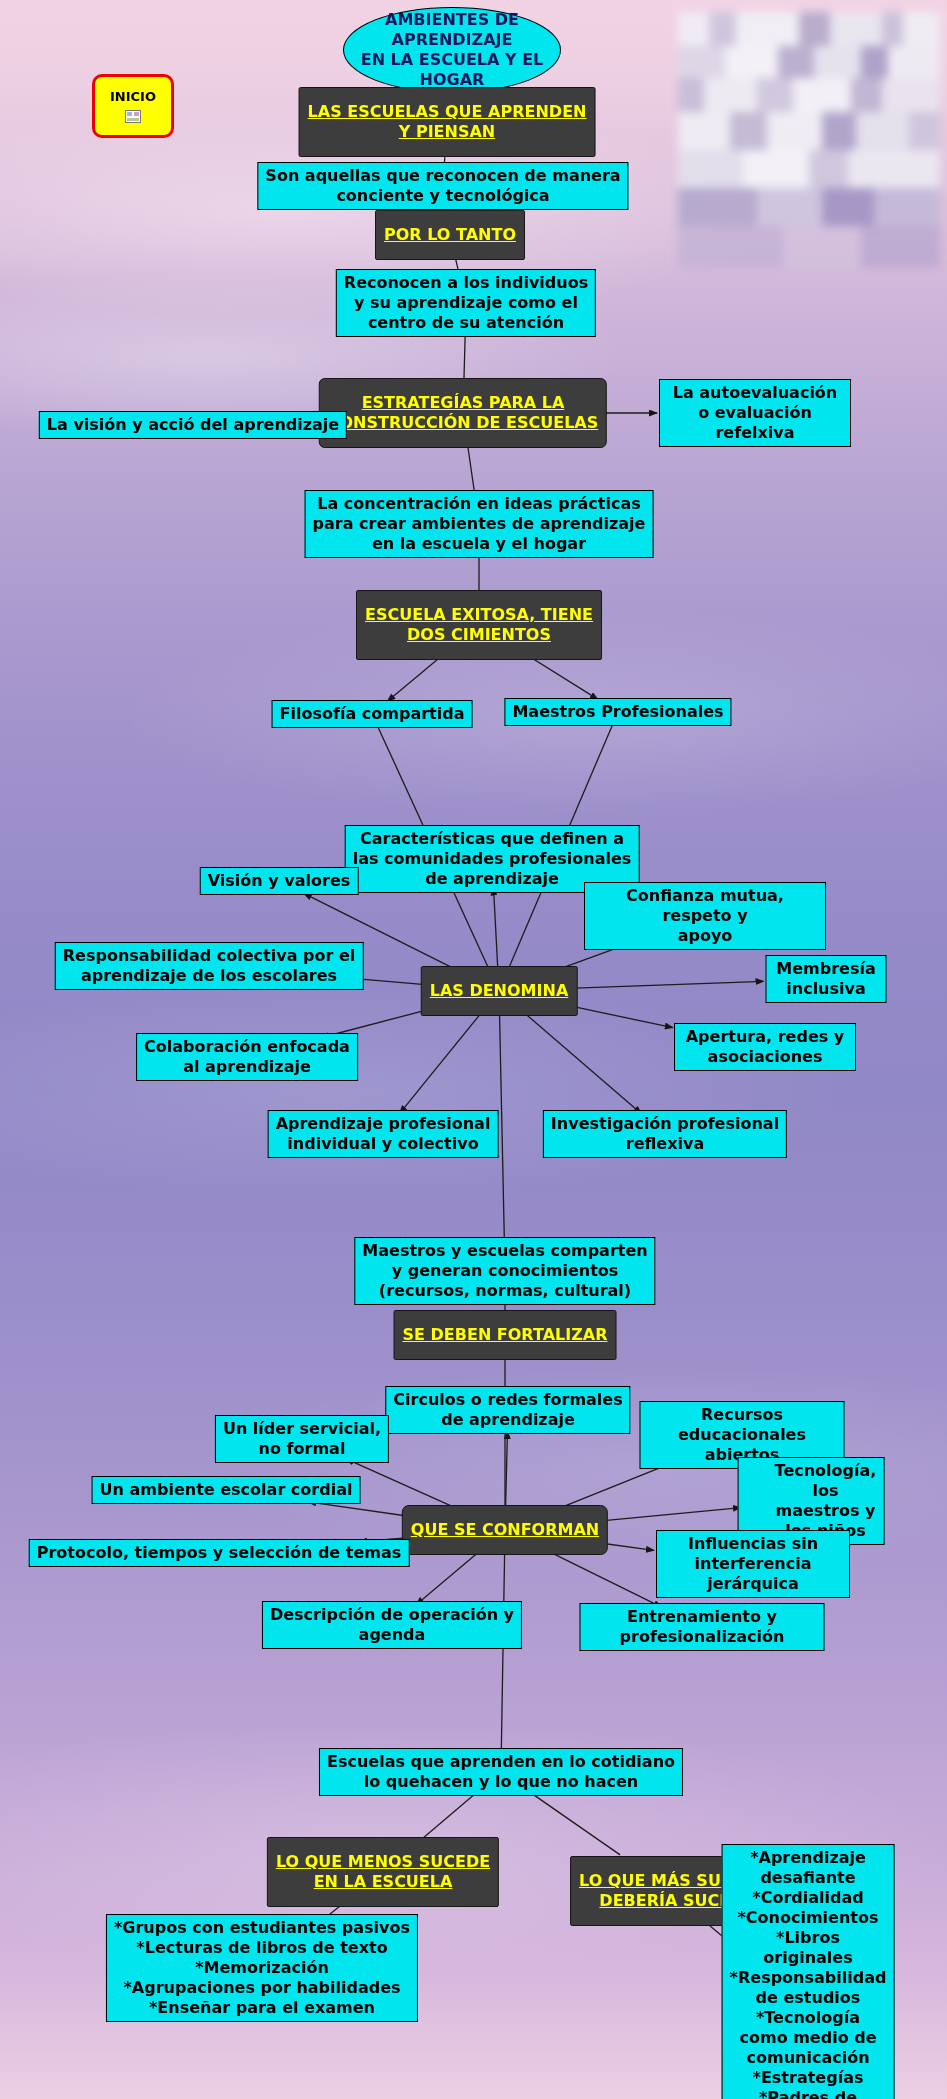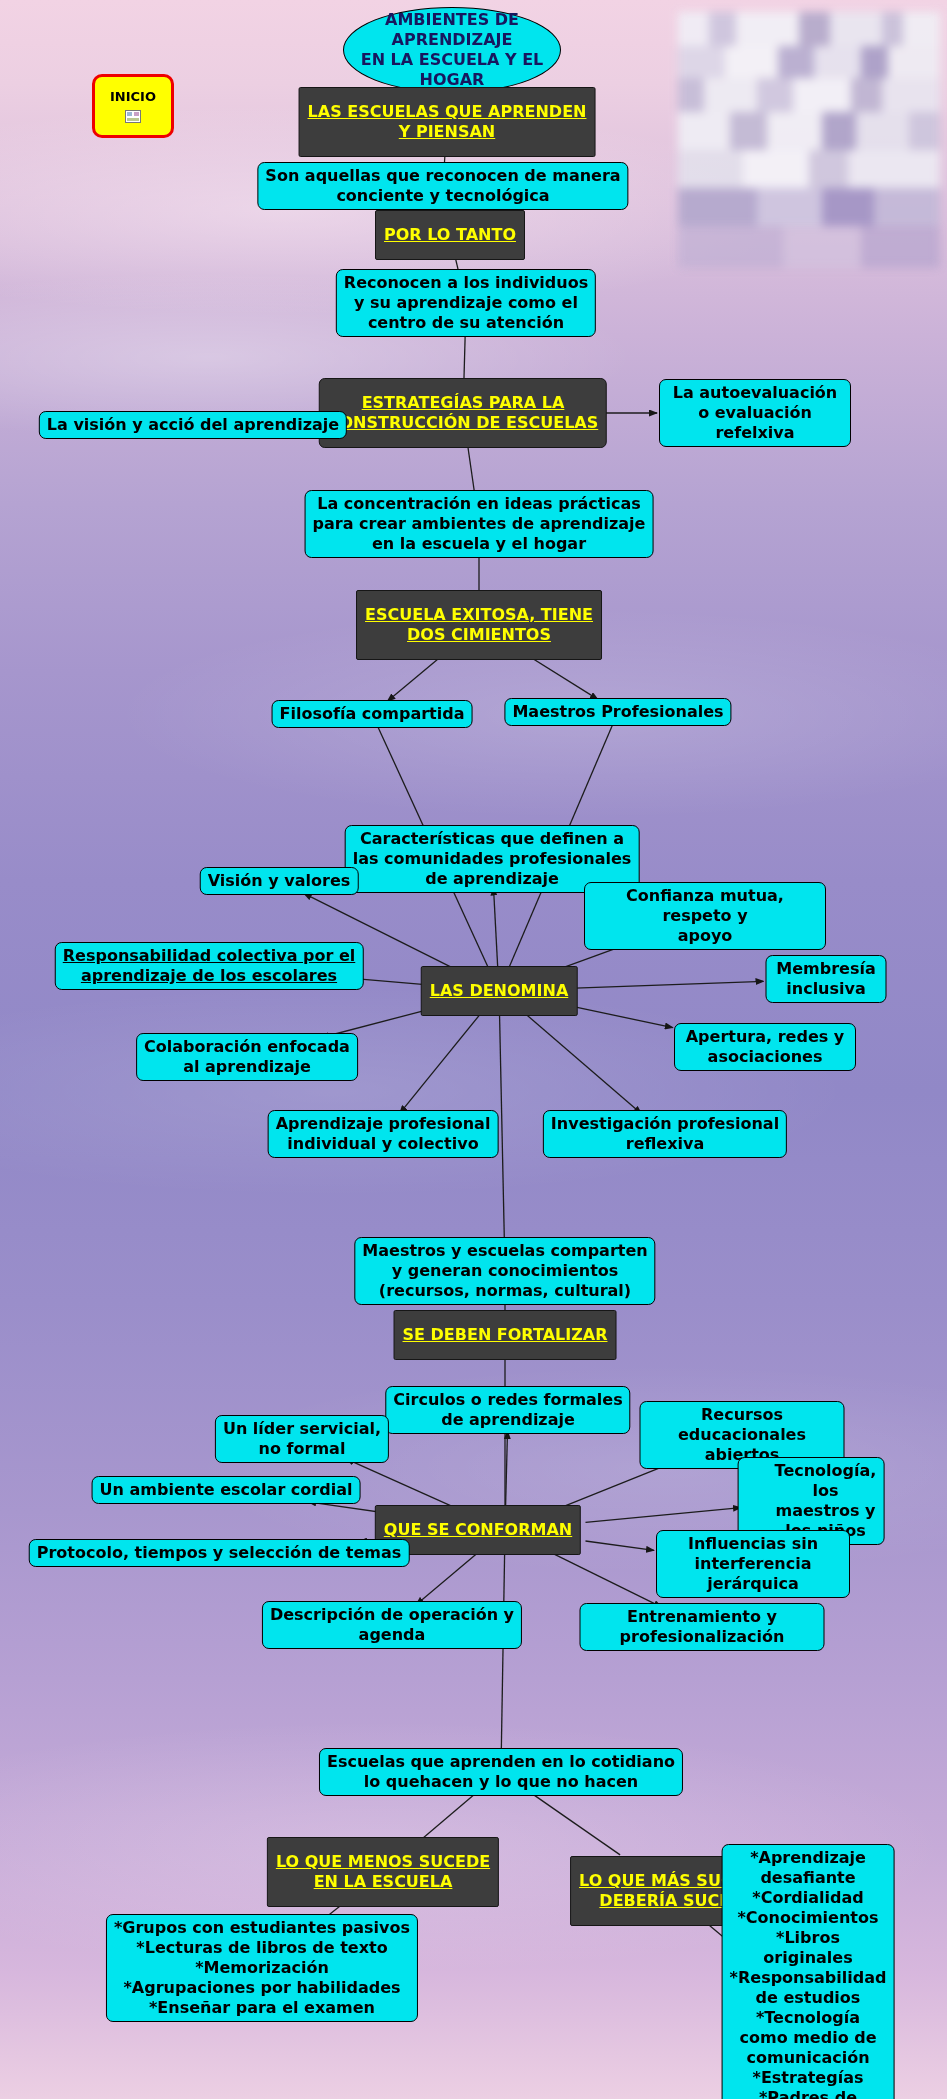--- a/index.html
+++ b/index.html
@@ -23,21 +23,21 @@
         #d7b7dd 94%, #eccfe3 100%);
   }
   #edges{position:absolute;left:0;top:0;z-index:1;}
   .node{
     position:absolute;transform:translate(-50%,-50%);
     display:flex;flex-direction:column;align-items:center;justify-content:center;
     text-align:center;font-weight:bold;font-size:16px;line-height:1.25;
     z-index:2;box-sizing:border-box;
   }
   .lbl{white-space:pre-line;}
-  .concept{background:#00e5ee;border:1px solid #000;border-radius:7px;padding:3px 7px;color:#000;}
+  .concept{background:#00e5ee;border:1px solid #000;border-radius:0;padding:3px 7px;color:#000;}
   .keyword{background:#3d3d3d;border:1px solid #161616;border-radius:2px;padding:14px 8px;color:#ffff00;}
   .keyword .lbl{text-decoration:underline;}
   .ellipse{background:#00e5ee;border:1px solid #000;border-radius:50%;width:218px;height:86px;color:#17175f;padding:6px 14px;}
   .start{background:#ffff00;border:3px solid #ee0000;border-radius:10px;width:82px;height:64px;color:#000;font-size:13px;gap:4px;}
   
   #blurzone{position:absolute;left:678px;top:12px;width:262px;height:256px;z-index:1;filter:blur(5px);opacity:.92;overflow:hidden;}
   .bstripe{position:absolute;left:0;width:262px;}
   .b1{top:0;height:34px;background:linear-gradient(90deg,#f0eef6 0 12%,#cdc6de 12% 22%,#f2f1f7 22% 46%,#b4aacb 46% 58%,#e9e7f1 58% 78%,#c8c1da 78% 86%,#f0eff5 86% 100%);}
   .b2{top:34px;height:32px;background:linear-gradient(90deg,#dcd7e8 0 18%,#f4f3f8 18% 38%,#b7aed0 38% 52%,#e6e3ef 52% 70%,#a99fc7 70% 80%,#efedf4 80% 100%);}
   .b3{top:66px;height:34px;background:linear-gradient(90deg,#c5bdd8 0 10%,#eeedf4 10% 30%,#cfc8df 30% 44%,#f3f2f8 44% 66%,#beb5d2 66% 78%,#e8e5f0 78% 100%);}
@@ -168,21 +168,21 @@
 las comunidades profesionales
 de aprendizaje</span>
     </div>
     <div class="node concept" style="left: 279px; top: 881px;">
       <span class="lbl">Visión y valores</span>
     </div>
     <div class="node concept" style="left: 705px; top: 916px;">
       <span class="lbl">Confianza mutua, respeto y
 apoyo</span>
     </div>
-    <div class="node concept" style="left: 209px; top: 966px; text-decoration: underline;">
+    <div class="node concept" style="left: 209px; top: 966px;">
       <span class="lbl">Responsabilidad colectiva por el
 aprendizaje de los escolares</span>
     </div>
     <div class="node keyword" style="left: 499px; top: 991px;">
       <span class="lbl">LAS DENOMINA</span>
     </div>
     <div class="node concept" style="left: 826px; top: 979px;">
       <span class="lbl">Membresía inclusiva</span>
     </div>
     <div class="node concept" style="left: 247px; top: 1057px;">
@@ -218,21 +218,21 @@
     </div>
     <div class="node concept" style="left: 742px; top: 1435px;">
       <span class="lbl">Recursos educacionales abiertos</span>
     </div>
     <div class="node concept" style="left: 226px; top: 1490px;">
       <span class="lbl">Un ambiente escolar cordial</span>
     </div>
     <div class="node concept" style="left: 811px; top: 1501px; padding-left: 36px;">
       <span class="lbl">Tecnología, los maestros y los niños</span>
     </div>
-    <div class="node keyword" style="left: 478px; top: 1530px;">
+    <div class="node keyword" style="left: 505px; top: 1530px; border-radius: 7px;">
       <span class="lbl">QUE SE CONFORMAN</span>
     </div>
     <div class="node concept" style="left: 219px; top: 1553px;">
       <span class="lbl">Protocolo, tiempos y selección de temas</span>
     </div>
     <div class="node concept" style="left: 753px; top: 1564px;">
       <span class="lbl">Influencias sin interferencia
 jerárquica</span>
     </div>
     <div class="node concept" style="left: 392px; top: 1625px;">

